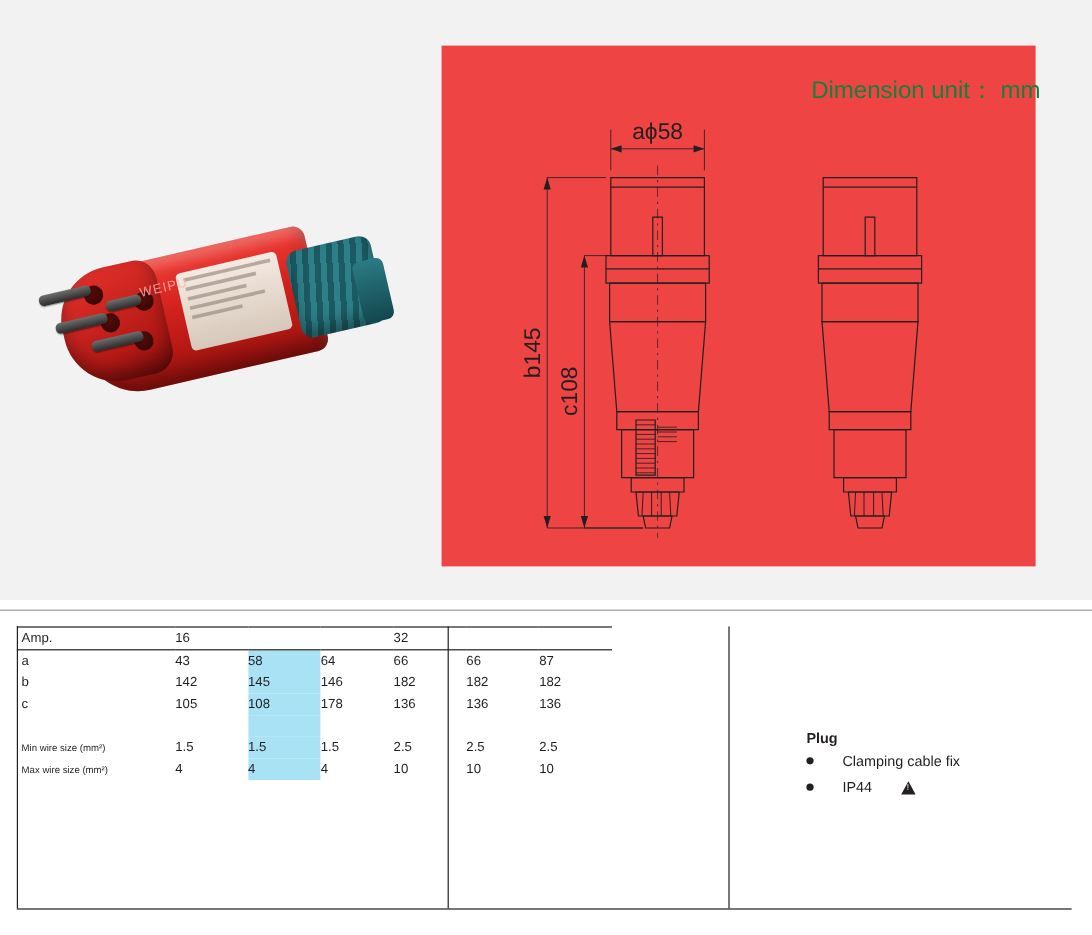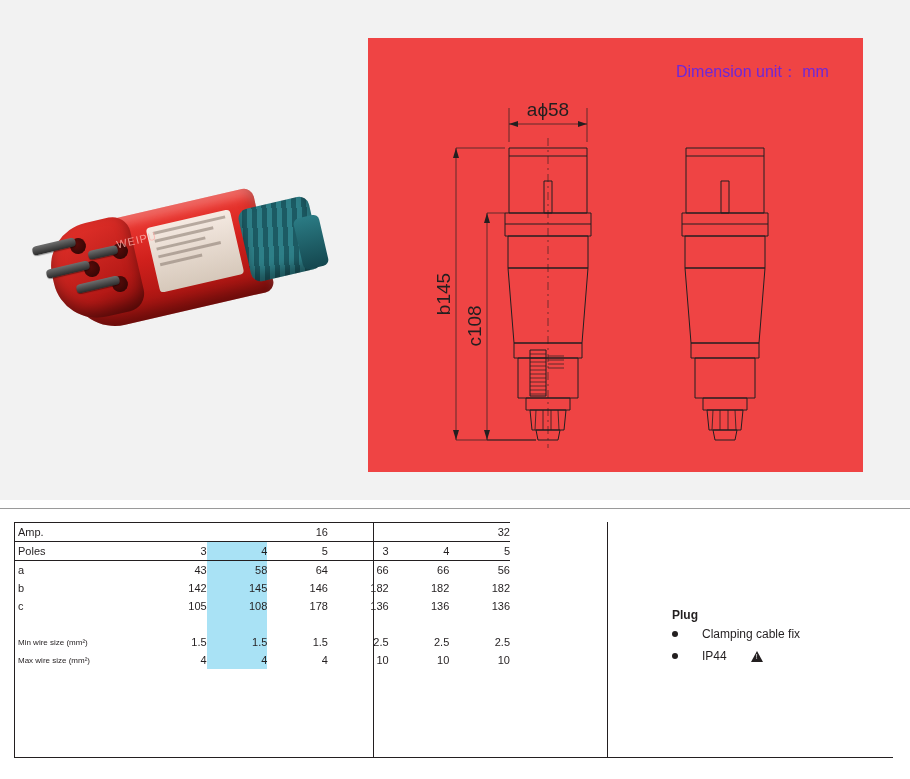--- a/index.html
+++ b/index.html
@@ -127,22 +127,22 @@
   
   #drawing-panel {
     position: absolute;
     left: 368px; top: 38px;
     width: 495px; height: 434px;
     background: #ef4444;
   }
   #dimension-unit {
     position: absolute;
     left: 676px; top: 62px;
-    font-size: 16px;
-    color: #6d28d9;
+    font-size: 20px;
+    color: #15803d;
   }
 
   svg.dwg { position: absolute; left: 0; top: 0; }
 
   
   #mid-divider {
     position: absolute;
     left: 0; top: 508px;
     width: 910px; height: 1px;
     background: #9a9a9a;
@@ -155,21 +155,21 @@
     width: 594px;
   }
   table.spec {
     border-collapse: collapse;
     width: 496px;
     font-size: 11px;
     color: #231f20;
     padding-left: 32px;
   }
   table.spec td, table.spec th {
-    text-align: right;
+    text-align: left;
     padding: 0;
     height: 18px;
     font-weight: normal;
   }
   table.spec td.rowlabel, table.spec th.rowlabel {
     text-align: left;
     padding-left: 4px;
     width: 128px;
   }
   .bold { font-weight: bold; }
@@ -386,38 +386,29 @@
   <div class="vline-right"></div>
 
   <table class="spec">
     <tbody>
       <tr class="row-amp">
         <td class="rowlabel bold hdr-top">Amp.</td>
         <td class="hdr-top" colspan="3">16</td>
         <td class="hdr-top" colspan="3">32</td>
       </tr>
 
-      <tr class="row-poles">
-        <td class="rowlabel bold">Poles</td>
-        <td class="bold">3</td>
-        <td class="bold hl">4</td>
-        <td class="bold">5</td>
-        <td class="bold">3</td>
-        <td class="bold">4</td>
-        <td class="bold">5</td>
-      </tr>
 
       <tr>
         <td class="rowlabel">a</td>
         <td>43</td>
         <td class="hl">58</td>
         <td>64</td>
         <td>66</td>
         <td>66</td>
-        <td>56</td>
+        <td>87</td>
       </tr>
 
       <tr>
         <td class="rowlabel">b</td>
         <td>142</td>
         <td class="hl">145</td>
         <td>146</td>
         <td>182</td>
         <td>182</td>
         <td>182</td>

